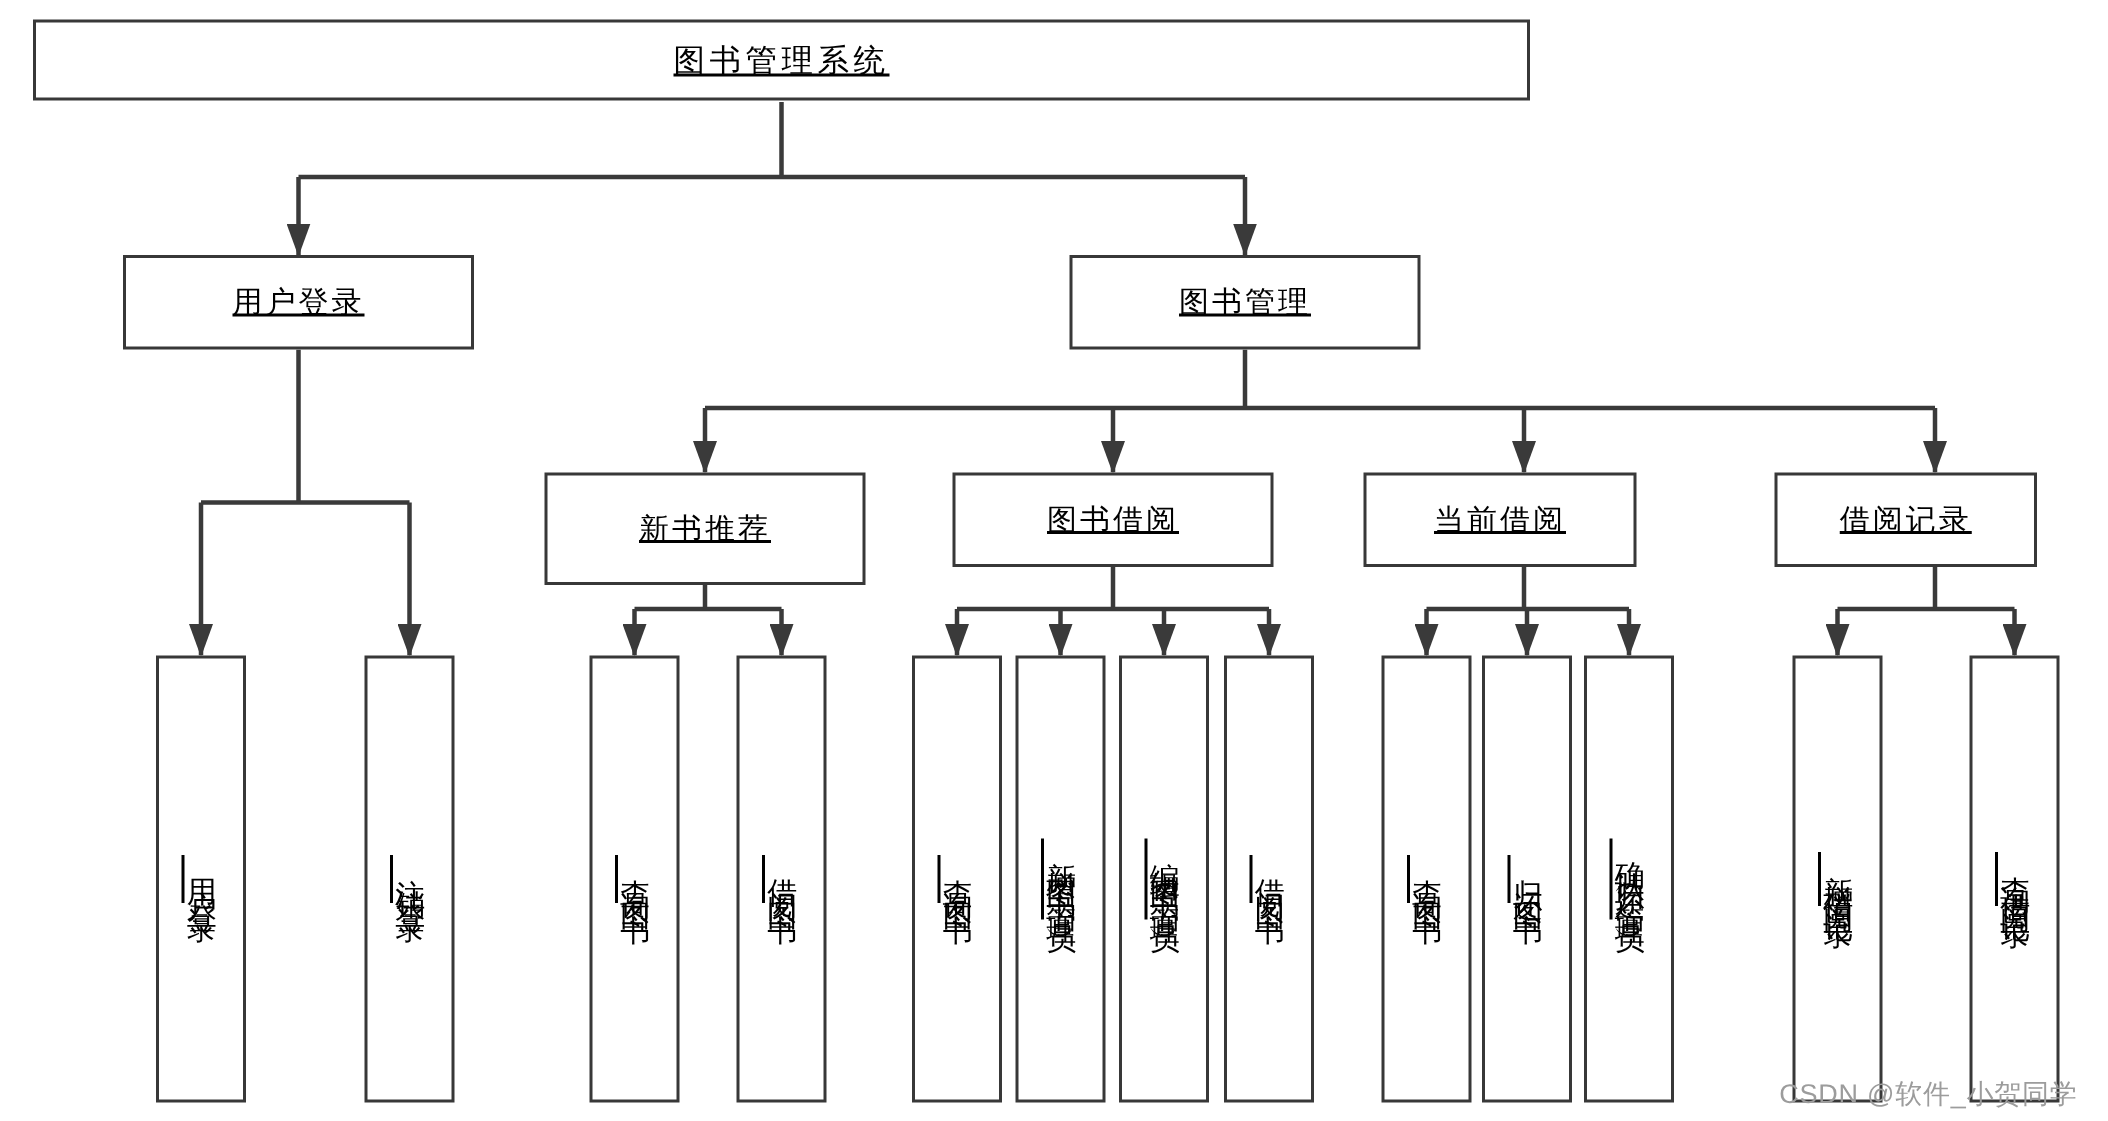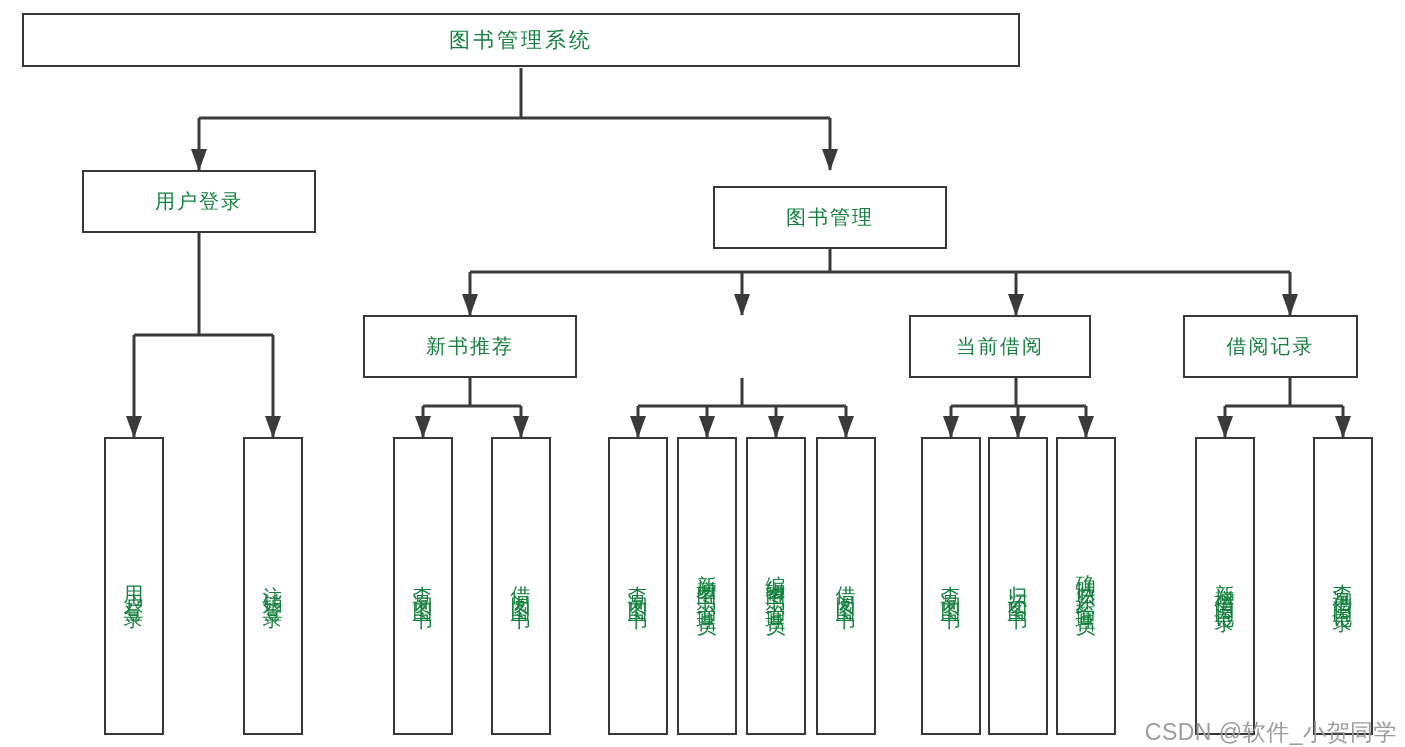--- a/index.html
+++ b/index.html
@@ -28,45 +28,46 @@
     stroke-width: 3;
   }
   .box {
     position: absolute;
     box-sizing: border-box;
     background: #ffffff;
     border: 2.5px solid #383838;
     display: flex;
     align-items: center;
     justify-content: center;
-    color: #15803d;
+    color: #000000;
     font-size: 20px;
     letter-spacing: 2px;
     white-space: nowrap;
+    text-decoration: underline;
   }
   .box.root-box {
     font-size: 21px;
     letter-spacing: 3px;
   }
   .box.leaf {
     writing-mode: vertical-rl;
     text-orientation: mixed;
     font-size: 20px;
     letter-spacing: 8px;
     line-height: 1;
     white-space: normal;
   }
   .box.leaf.long {
     letter-spacing: 6px;
   }
   .watermark {
     position: absolute;
-    right: 8px;
+    right: 20px;
     top: 717px;
-    font-size: 23px;
+    font-size: 18px;
     color: #9c9c9c;
     letter-spacing: 0.5px;
     z-index: 10;
   }
 </style>
 </head>
 <body>
 
 <div class="canvas">
 
@@ -107,23 +108,24 @@
     <path class="line" d="M1086,406 V437" marker-end="url(#arrow)"></path>
 
     <path class="line" d="M1290,378 V406 M1225,406 H1343"></path>
     <path class="line" d="M1225,406 V437" marker-end="url(#arrow)"></path>
     <path class="line" d="M1343,406 V437" marker-end="url(#arrow)"></path>
   </svg>
 
   <div class="box root-box" style="left:22px; top:13px; width:998px; height:54px;">图书管理系统</div>
 
   <div class="box" style="left:82px; top:170px; width:234px; height:63px;">用户登录</div>
-  <div class="box" style="left:713px; top:170px; width:234px; height:63px;margin-top:16px;">图书管理</div>
+  <div class="box" style="left:713px; top:170px; width:234px; height:63px;">图书管理</div>
 
-  <div class="box" style="left:363px; top:315px; width:214px; height:63px;">新书推荐</div>
+  <div class="box" style="left:363px; top:315px; width:214px; height:75px;">新书推荐</div>
+  <div class="box" style="left:635px; top:315px; width:214px; height:63px;">图书借阅</div>
   <div class="box" style="left:909px; top:315px; width:182px; height:63px;">当前借阅</div>
   <div class="box" style="left:1183px; top:315px; width:175px; height:63px;">借阅记录</div>
 
   <div class="box leaf" style="left:104px; top:437px; width:60px; height:298px;">用户登录</div>
   <div class="box leaf" style="left:243px; top:437px; width:60px; height:298px;">注销登录</div>
 
   <div class="box leaf" style="left:393px; top:437px; width:60px; height:298px;">查询图书</div>
   <div class="box leaf" style="left:491px; top:437px; width:60px; height:298px;">借阅图书</div>
 
   <div class="box leaf" style="left:608px; top:437px; width:60px; height:298px;">查询图书</div>

